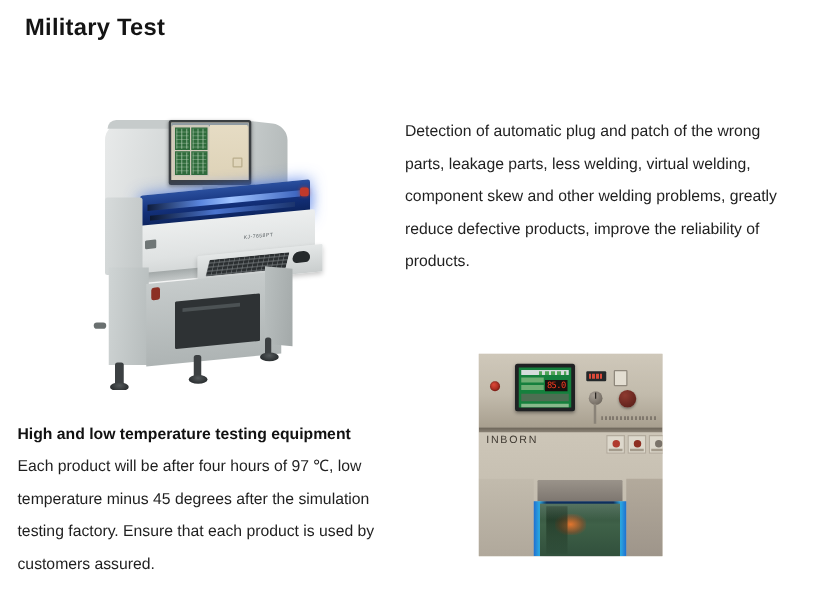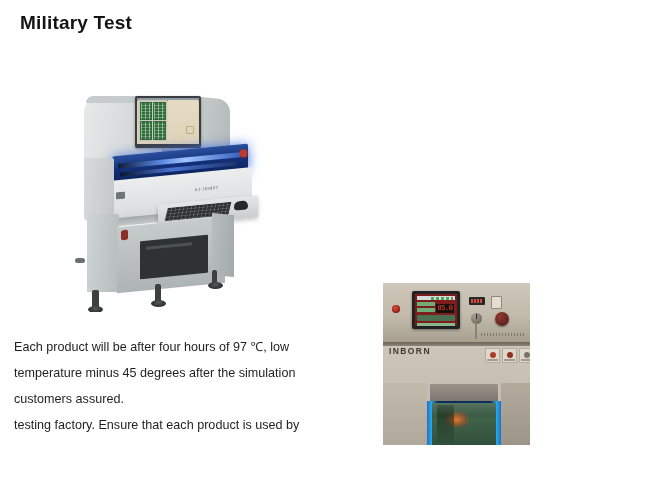--- a/index.html
+++ b/index.html
@@ -362,21 +362,21 @@
     position: absolute;
     left: 29px; top: 8px;
     width: 48px; height: 38px;
     background: #1f2123;
     border-radius: 2px;
     box-shadow: 0 1px 3px rgba(0,0,0,.4);
   }
   .ch-hmi-screen {
     position: absolute;
     left: 3px; top: 3px; right: 3px; bottom: 3px;
-    background: #7f1d1d;
+    background: #15803d;
     overflow: hidden;
   }
   .ch-row {
     position: absolute;
     left: 2px; right: 2px;
     height: 4px;
     background: #5a8f5e;
   }
   .ch-row.r1 { top: 2px; background: #d6dcdc; }
   .ch-row.r1::after {
@@ -468,21 +468,21 @@
     left: 98px; top: 50px;
     width: 44px; height: 3px;
     background: repeating-linear-gradient(90deg, #6b635a 0 1.5px, transparent 1.5px 3px);
     opacity: .7;
   }
 
   .ch-brand {
     position: absolute;
     left: 6px; top: 63px;
     font-size: 8.5px;
-    font-weight: bold;
+    font-weight: normal;
     letter-spacing: 1.4px;
     color: #3e3830;
     font-family: "Liberation Sans", sans-serif;
   }
   .ch-stickers {
     position: absolute;
     left: 102px; top: 65px;
     display: flex;
     gap: 2px;
   }
@@ -620,20 +620,21 @@
     <div class="aoi-leg" style="left:30px;  top:228px; width:7px;  height:20px;"></div>
     <div class="aoi-leg" style="left:93px;  top:222px; width:6px;  height:20px;"></div>
     <div class="aoi-leg" style="left:150px; top:208px; width:5px;  height:16px;"></div>
     <div class="aoi-foot" style="left:26px;  top:244px;"></div>
     <div class="aoi-foot" style="left:89px;  top:238px;"></div>
     <div class="aoi-foot" style="left:146px; top:220px;"></div>
   </div>
 </div>
 
 <div class="text-block" id="aoi-text">
+  <div class="para">Detection of automatic plug and patch of the wrong parts, leakage parts, less welding, virtual welding, component skew and other welding problems, greatly reduce defective products, improve the reliability of products.</div>
 </div>
 
 <div class="photo photo-blur" id="chamber-photo">
 
   <div class="ch-upper"></div>
 
   <div class="ch-pilot"></div>
 
   <div class="ch-hmi-frame">
     <div class="ch-hmi-screen">
@@ -676,19 +677,20 @@
   <div class="ch-left-wall"></div>
   <div class="ch-right-wall"></div>
   <div class="ch-hood"></div>
   <div class="ch-window-frame">
     <div class="ch-window-glass"></div>
     <div class="ch-glass-sheen"></div>
   </div>
 </div>
 
 <div class="text-block" id="temp-text">
+  <div class="heading">High and low temperature testing equipment</div>
   <div class="para">
     <div>Each product will be after four hours of 97 ℃, low</div>
     <div>temperature minus 45 degrees after the simulation</div>
+    <div>testing factory.  Ensure that each product is used by</div>
     <div>customers assured.</div>
-    <div>testing factory.  Ensure that each product is used by</div>
   </div>
 </div>
 
 </body></html>

